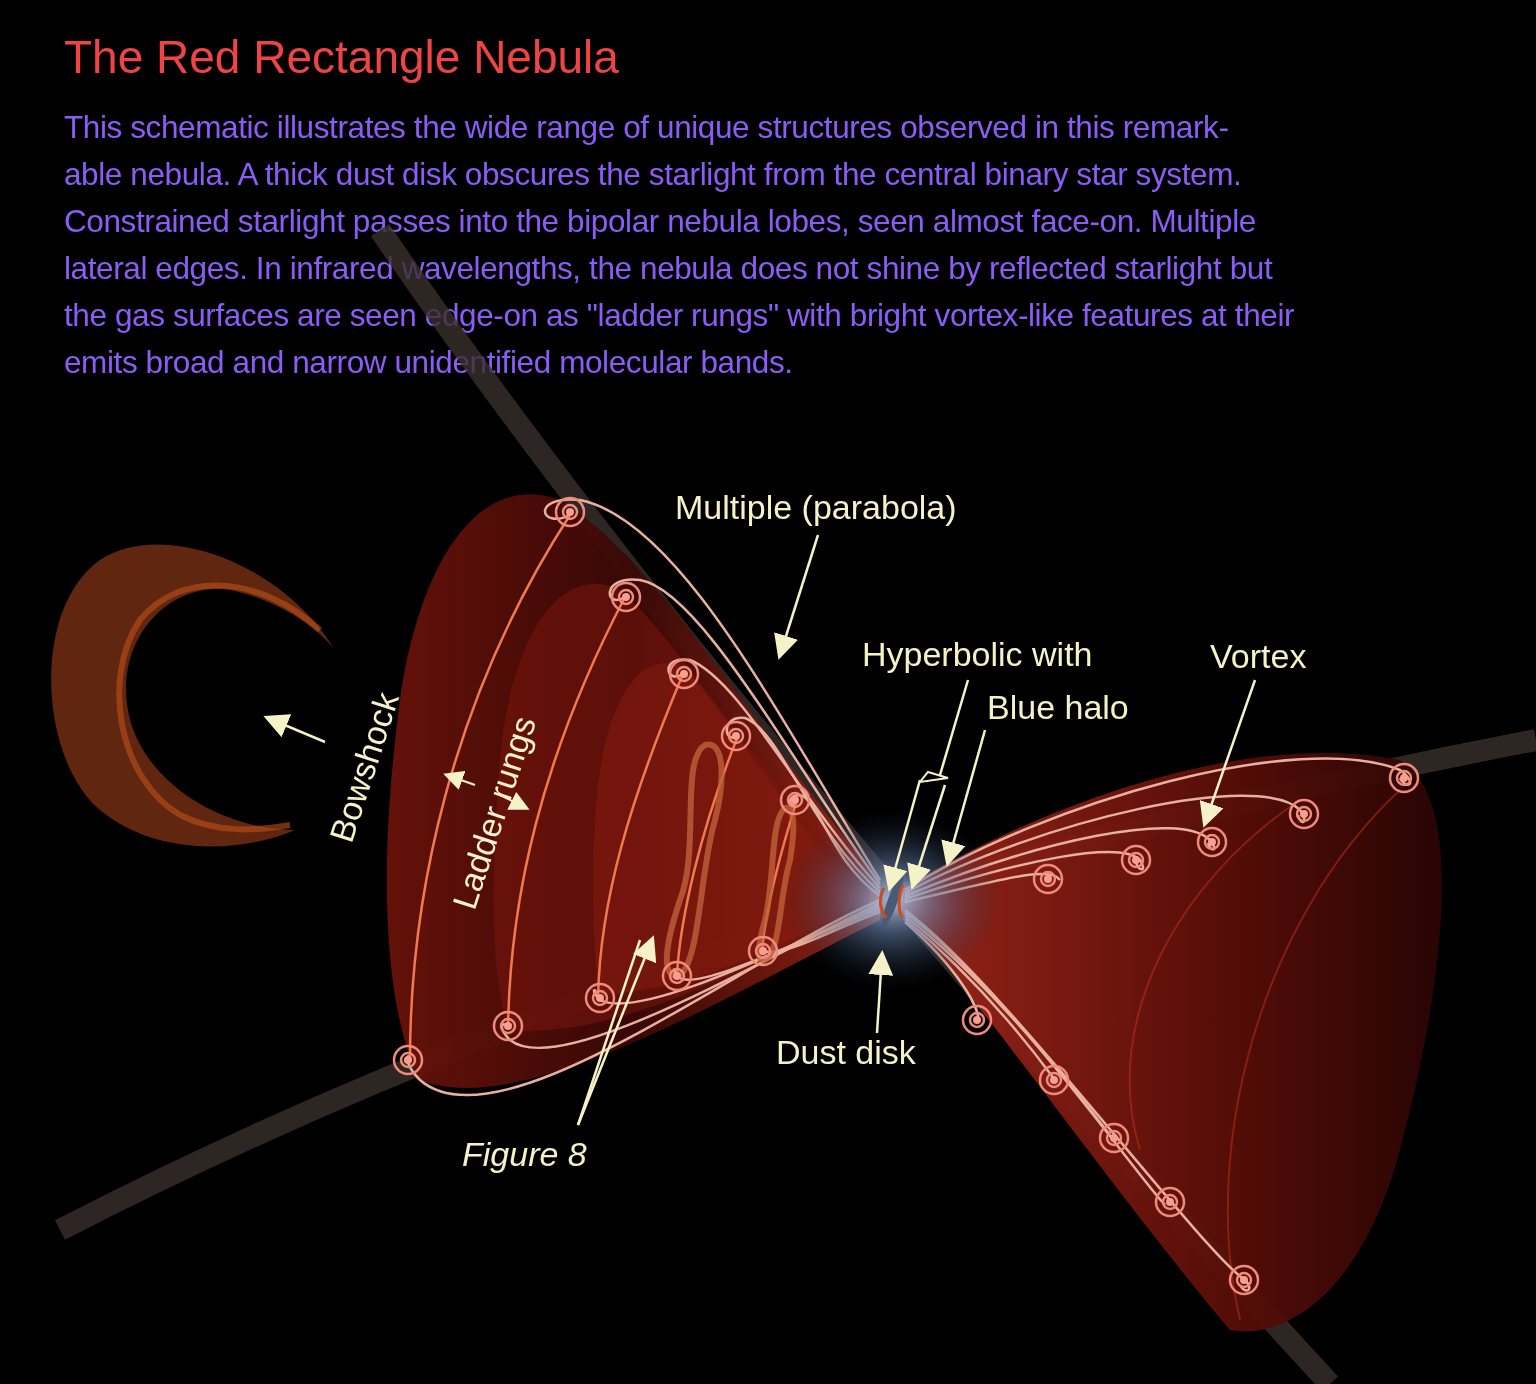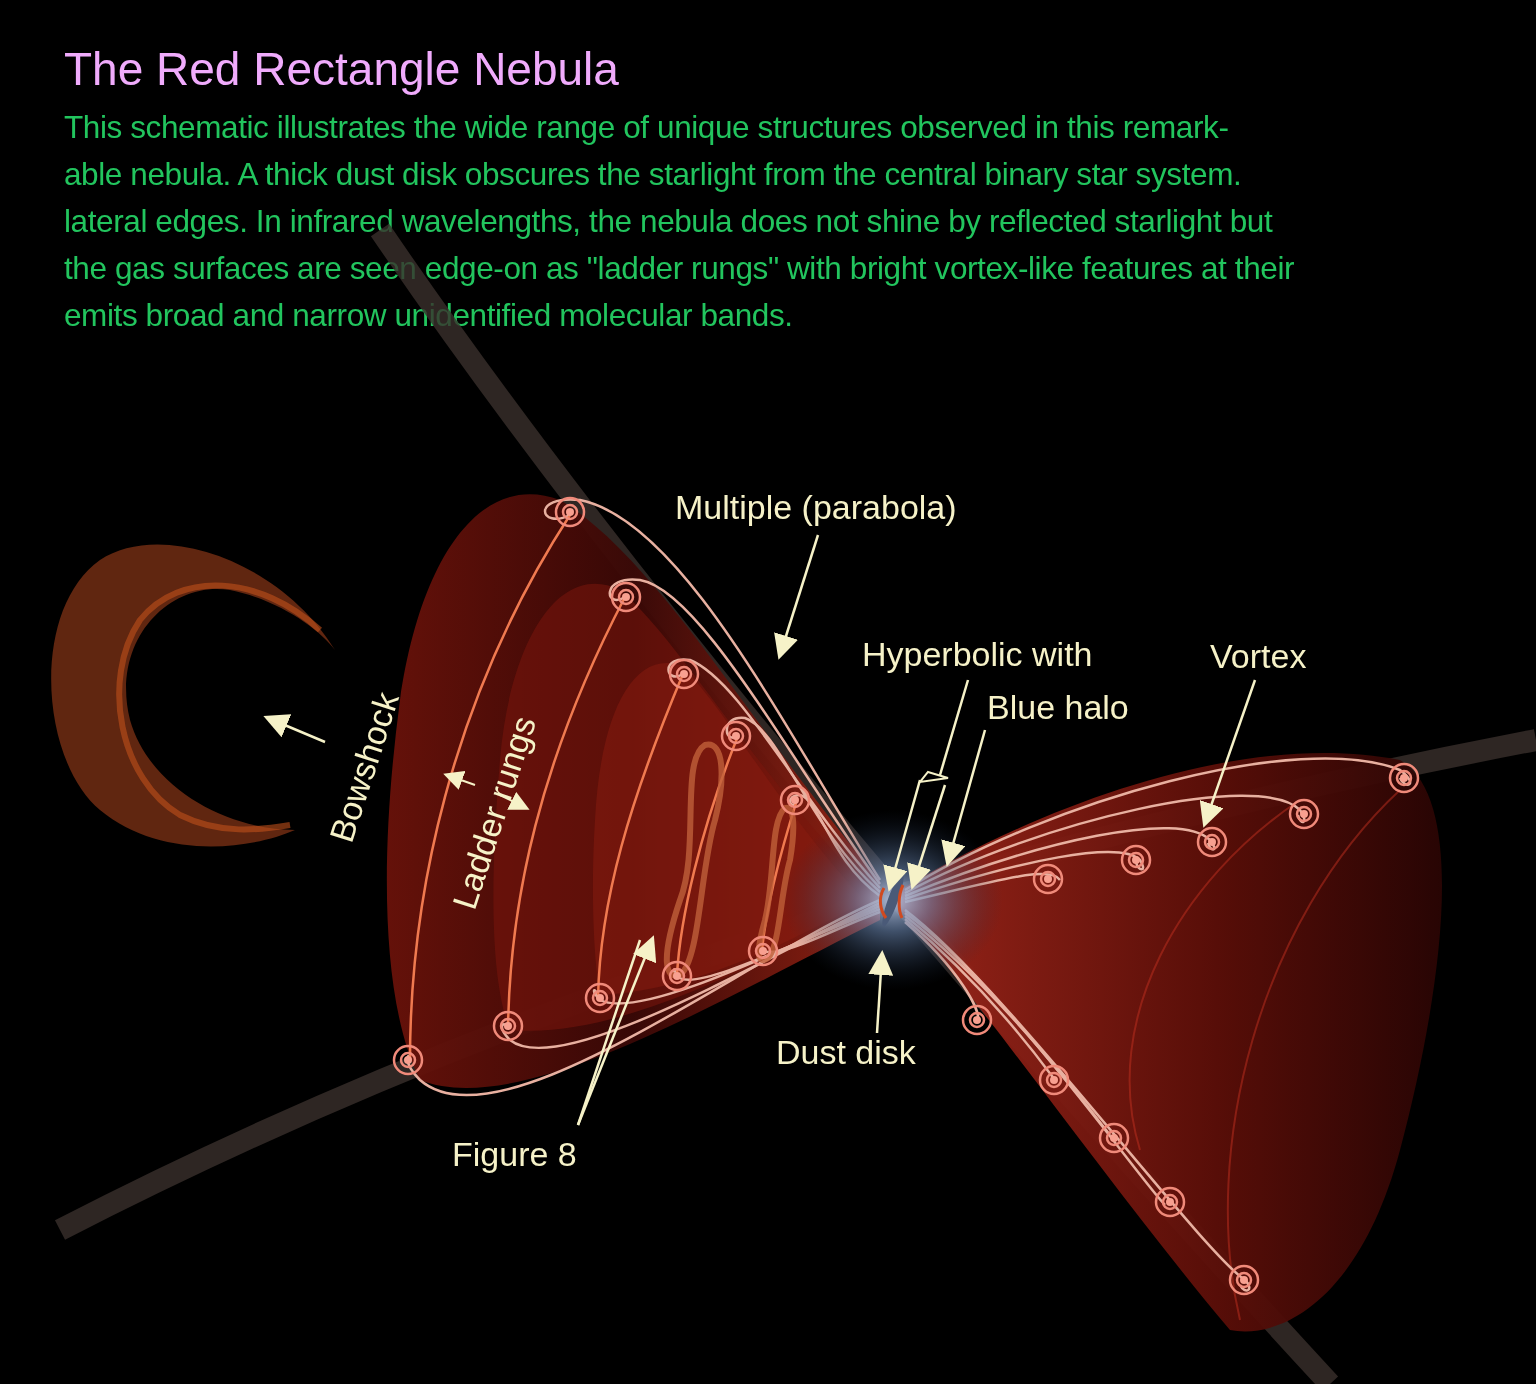--- a/index.html
+++ b/index.html
@@ -1,31 +1,32 @@
 <!DOCTYPE html>
 <html><head>
 <meta charset="utf-8">
 <style>
   html, body { margin:0; padding:0; background:#000; }
   body { width:1536px; height:1384px; position:relative; overflow:hidden; font-family:"Liberation Sans", sans-serif; }
-  .title { position:absolute; left:64px; top:42px; font-size:46px; color:#f0abfc; letter-spacing:0px; white-space:nowrap; }
+  .title { position:absolute; left:64px; top:30px; font-size:46px; color:#ef4444; letter-spacing:0px; white-space:nowrap; }
   .desc { position:absolute; left:64px; top:104px; width:1440px; }
-  .desc-line { font-size:31.5px; color:#22c55e; line-height:47px; white-space:nowrap; letter-spacing:-0.4px; }
+  .desc-line { font-size:31.5px; color:#8b5cf6; line-height:47px; white-space:nowrap; letter-spacing:-0.4px; }
   svg.diagram { position:absolute; left:0; top:0; }
   .label { position:absolute; color:#f6f2c8; font-size:34px; white-space:nowrap; }
   .rot { transform-origin:left top; }
 </style>
 </head>
 <body>
 
 <div class="title">The Red Rectangle Nebula</div>
 
 <div class="desc">
   <div class="desc-line">This schematic illustrates the wide range of unique structures observed in this remark-</div>
   <div class="desc-line">able nebula. A thick dust disk obscures the starlight from the central binary star system.</div>
+  <div class="desc-line">Constrained starlight passes into the bipolar nebula lobes, seen almost face-on.  Multiple</div>
   <div class="desc-line">lateral edges.  In infrared wavelengths,  the nebula does not shine by reflected starlight but</div>
   <div class="desc-line">the gas surfaces are seen edge-on as "ladder rungs" with bright vortex-like features at their</div>
   <div class="desc-line">emits broad and narrow unidentified molecular bands.</div>
 </div>
 
 <svg class="diagram" width="1536" height="1384" viewBox="0 0 1536 1384">
   <defs>
     <radialGradient id="halo" cx="0.5" cy="0.5" r="0.5">
       <stop offset="0" stop-color="#b8c4e0" stop-opacity="0.95"></stop>
       <stop offset="0.35" stop-color="#6a86b0" stop-opacity="0.6"></stop>
@@ -206,15 +207,15 @@
     <path d="M475 785 L 447 775"></path>
     <path d="M500 795 L 526 808"></path>
   </g>
 </svg>
 
 <div class="label" style="left:675px; top:488px;">Multiple (parabola)</div>
 <div class="label" style="left:862px; top:635px;">Hyperbolic with</div>
 <div class="label" style="left:987px; top:688px;">Blue halo</div>
 <div class="label" style="left:1210px; top:637px;">Vortex</div>
 <div class="label" style="left:776px; top:1027px;margin-top:6px;">Dust disk</div>
-<div class="label" style="left:452px; top:1135px;">Figure 8</div>
+<div class="label" style="left:462px; top:1135px;font-style:italic;">Figure 8</div>
 <div class="label rot" style="left:322px; top:835px; transform:rotate(-72deg);">Bowshock</div>
 <div class="label rot" style="left:445px; top:902px; transform:rotate(-72deg);">Ladder rungs</div>
 
 </body></html>

